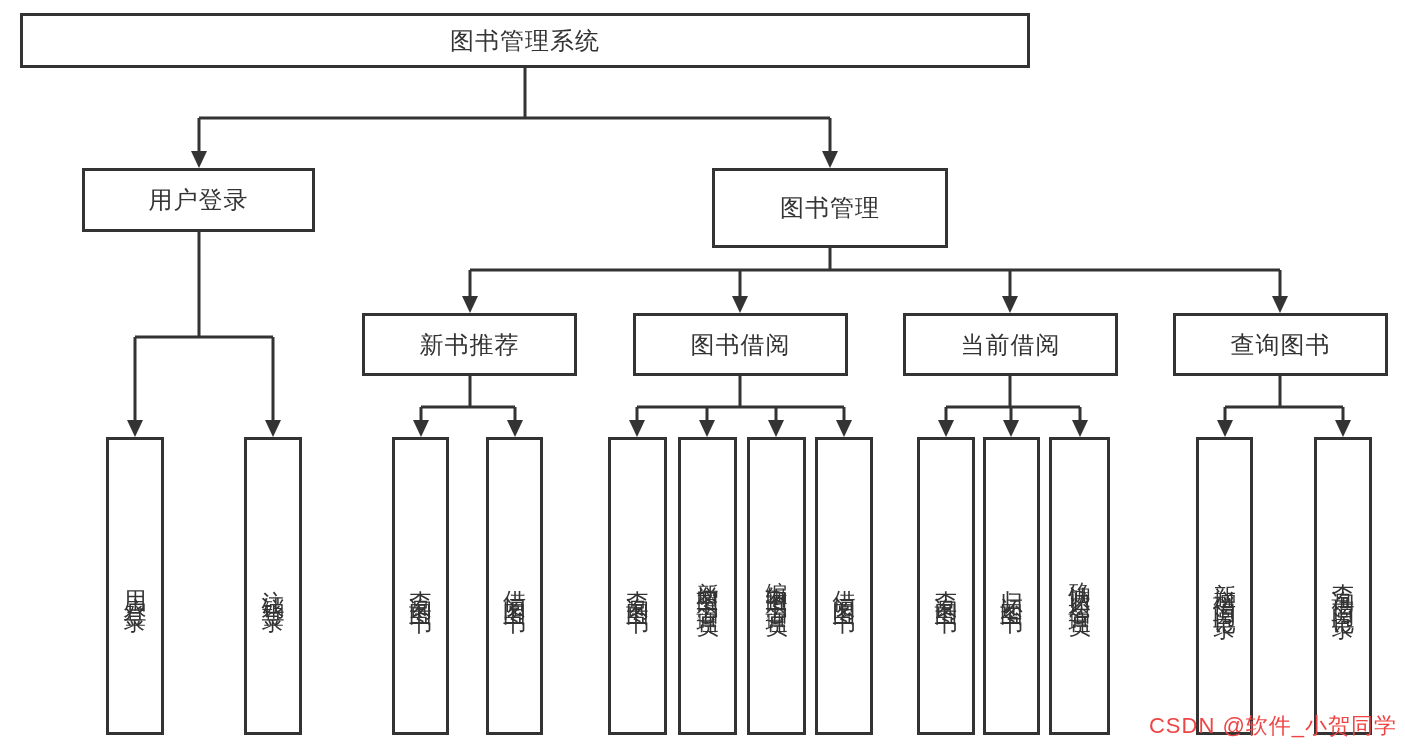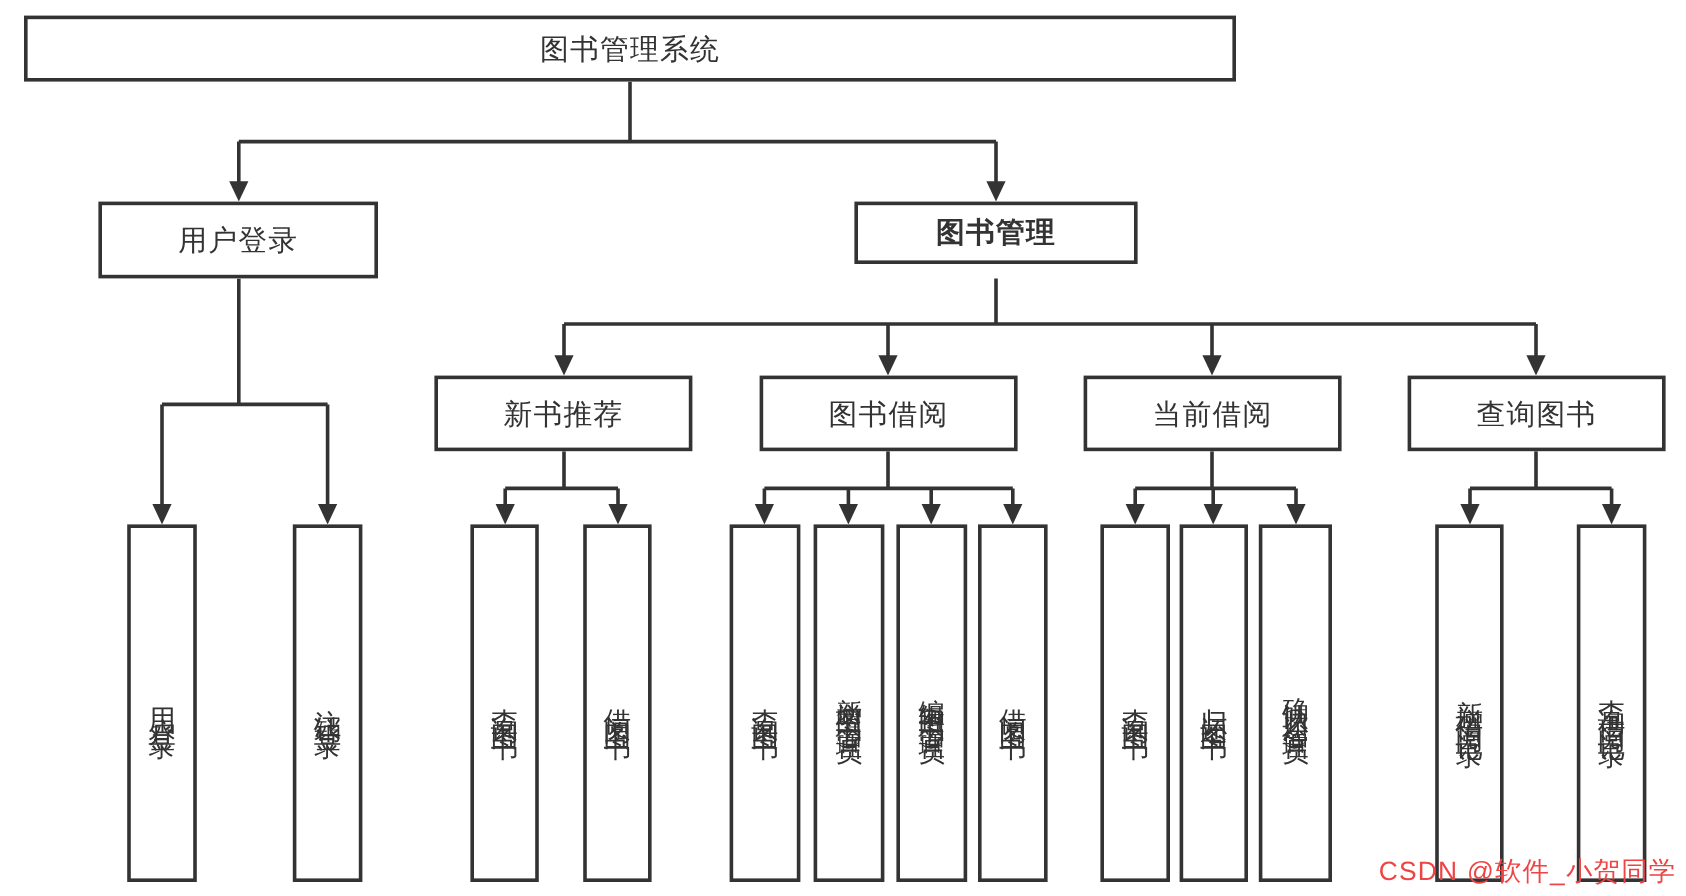--- a/index.html
+++ b/index.html
@@ -25,21 +25,21 @@
     background: #ffffff;
     display: flex;
     align-items: center;
     justify-content: center;
     font-weight: 500;
     color: #333333;
   }
   .box.hlabel { font-size: 24px; letter-spacing: 1px; }
   .box.top    { left: 20px;  top: 13px;  width: 1010px; height: 55px; }
   .box.l2a    { left: 82px;  top: 168px; width: 233px;  height: 64px; }
-  .box.l2b    { left: 712px; top: 168px; width: 236px;  height: 52px; font-weight: bold; }
+  .box.l2b    { left: 712px; top: 168px; width: 236px;  height: 80px; }
   .box.l3     { top: 313px; width: 215px; height: 63px; }
   .box.l3a { left: 362px; }
   .box.l3b { left: 633px; }
   .box.l3c { left: 903px; }
   .box.l3d { left: 1173px; }
   .box.leaf { top: 437px; height: 298px; }
   .box.leaf > span {
     writing-mode: vertical-rl;
     text-orientation: mixed;
     font-size: 23px;

